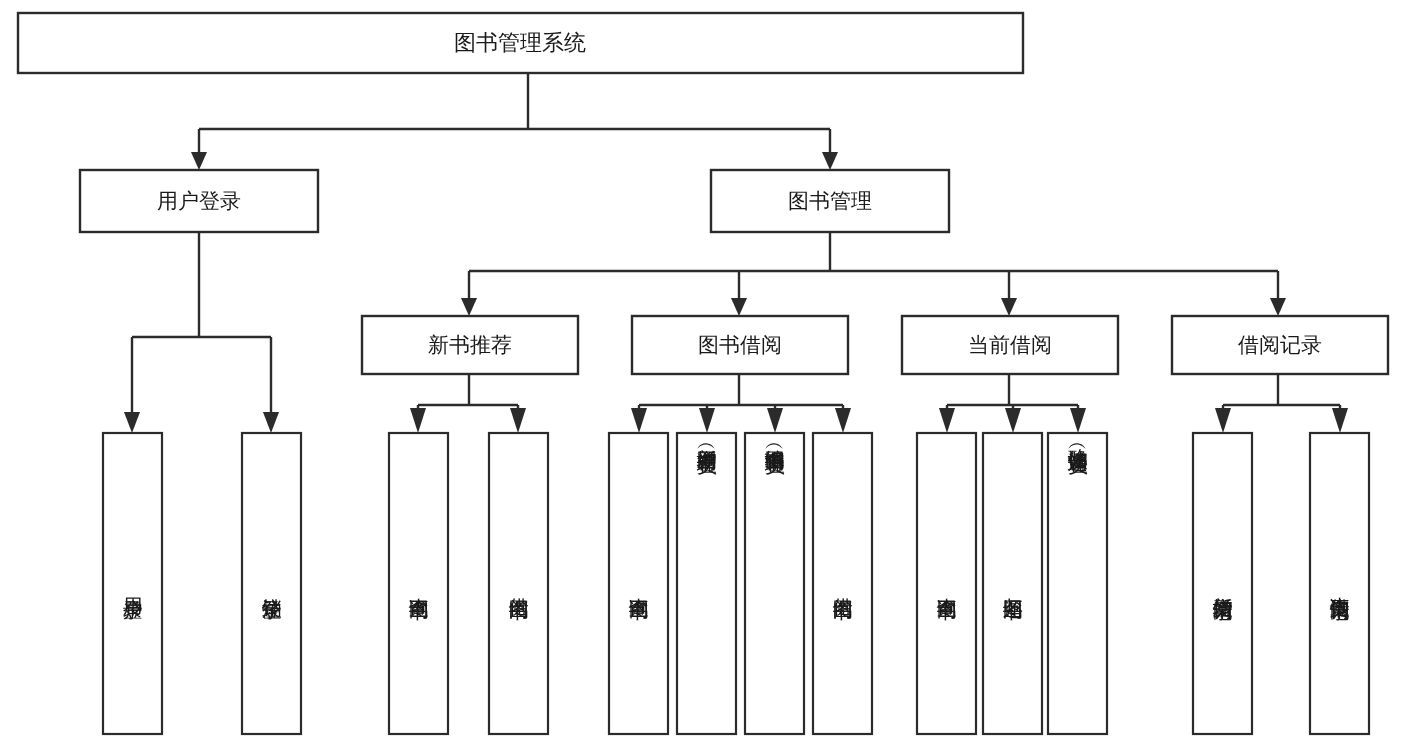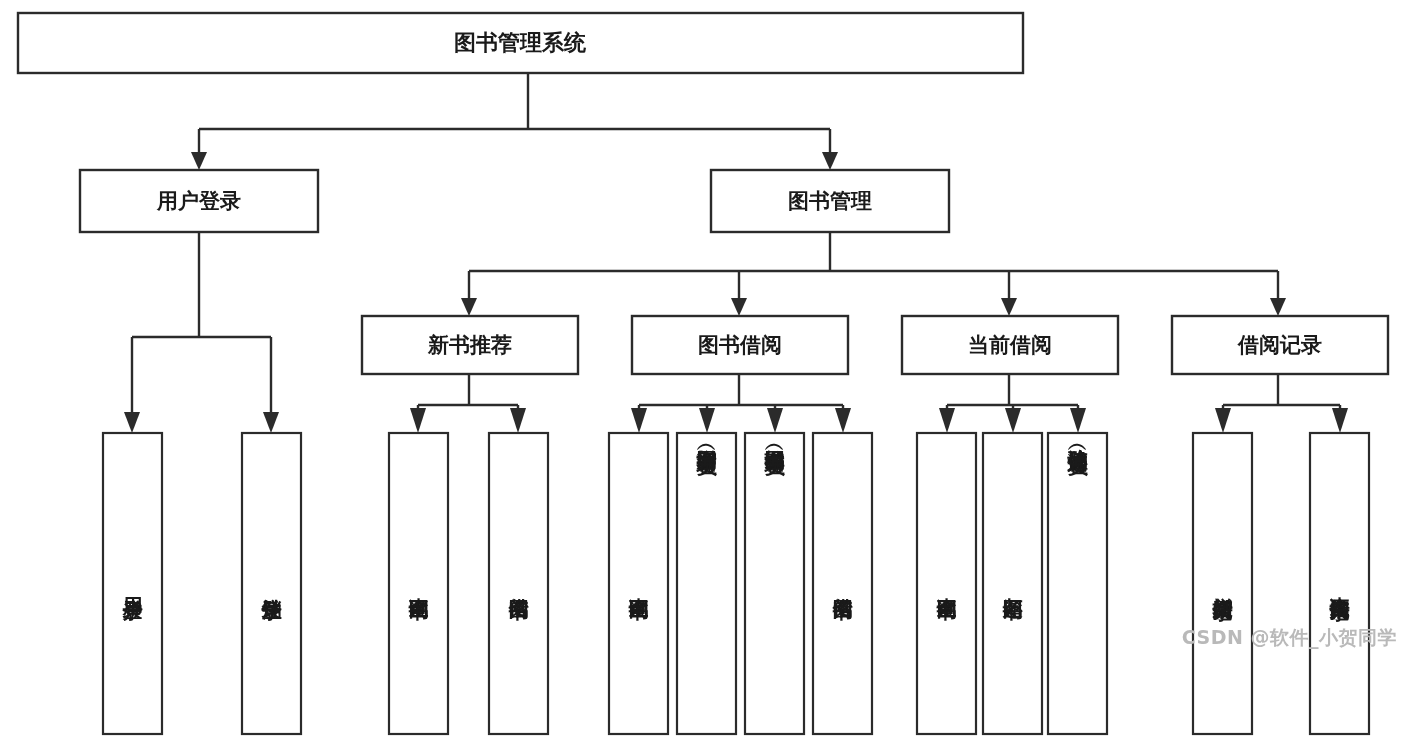--- a/index.html
+++ b/index.html
@@ -14,21 +14,20 @@
     position: relative;
     overflow: hidden;
     font-family: "DejaVu Sans", "Liberation Sans", sans-serif;
   }
   #diagram-root {
     position: absolute;
     left: 0;
     top: 0;
     width: 1405px;
     height: 657px;
-    font-weight: bold;
   }
   svg.diagram-canvas {
     display: block;
     width: 1405px;
     height: 747px;
   }
   .node-box {
     fill: #ffffff;
     stroke: #2b2b2b;
     stroke-width: 2.4;
@@ -244,14 +243,13 @@
     <span class="vlabel">确认归还（管理员）</span>
   </div>
 
   <div class="vlabel-wrap" style="left:1193px; top:433px; width:59px; height:301px;">
     <span class="vlabel">新增借阅记录</span>
   </div>
   <div class="vlabel-wrap" style="left:1310px; top:433px; width:59px; height:301px;">
     <span class="vlabel">查询借阅记录</span>
   </div>
 
-  <div id="watermark">CSDN @软件_小贺同学</div>
 </div>
 
 </body></html>

